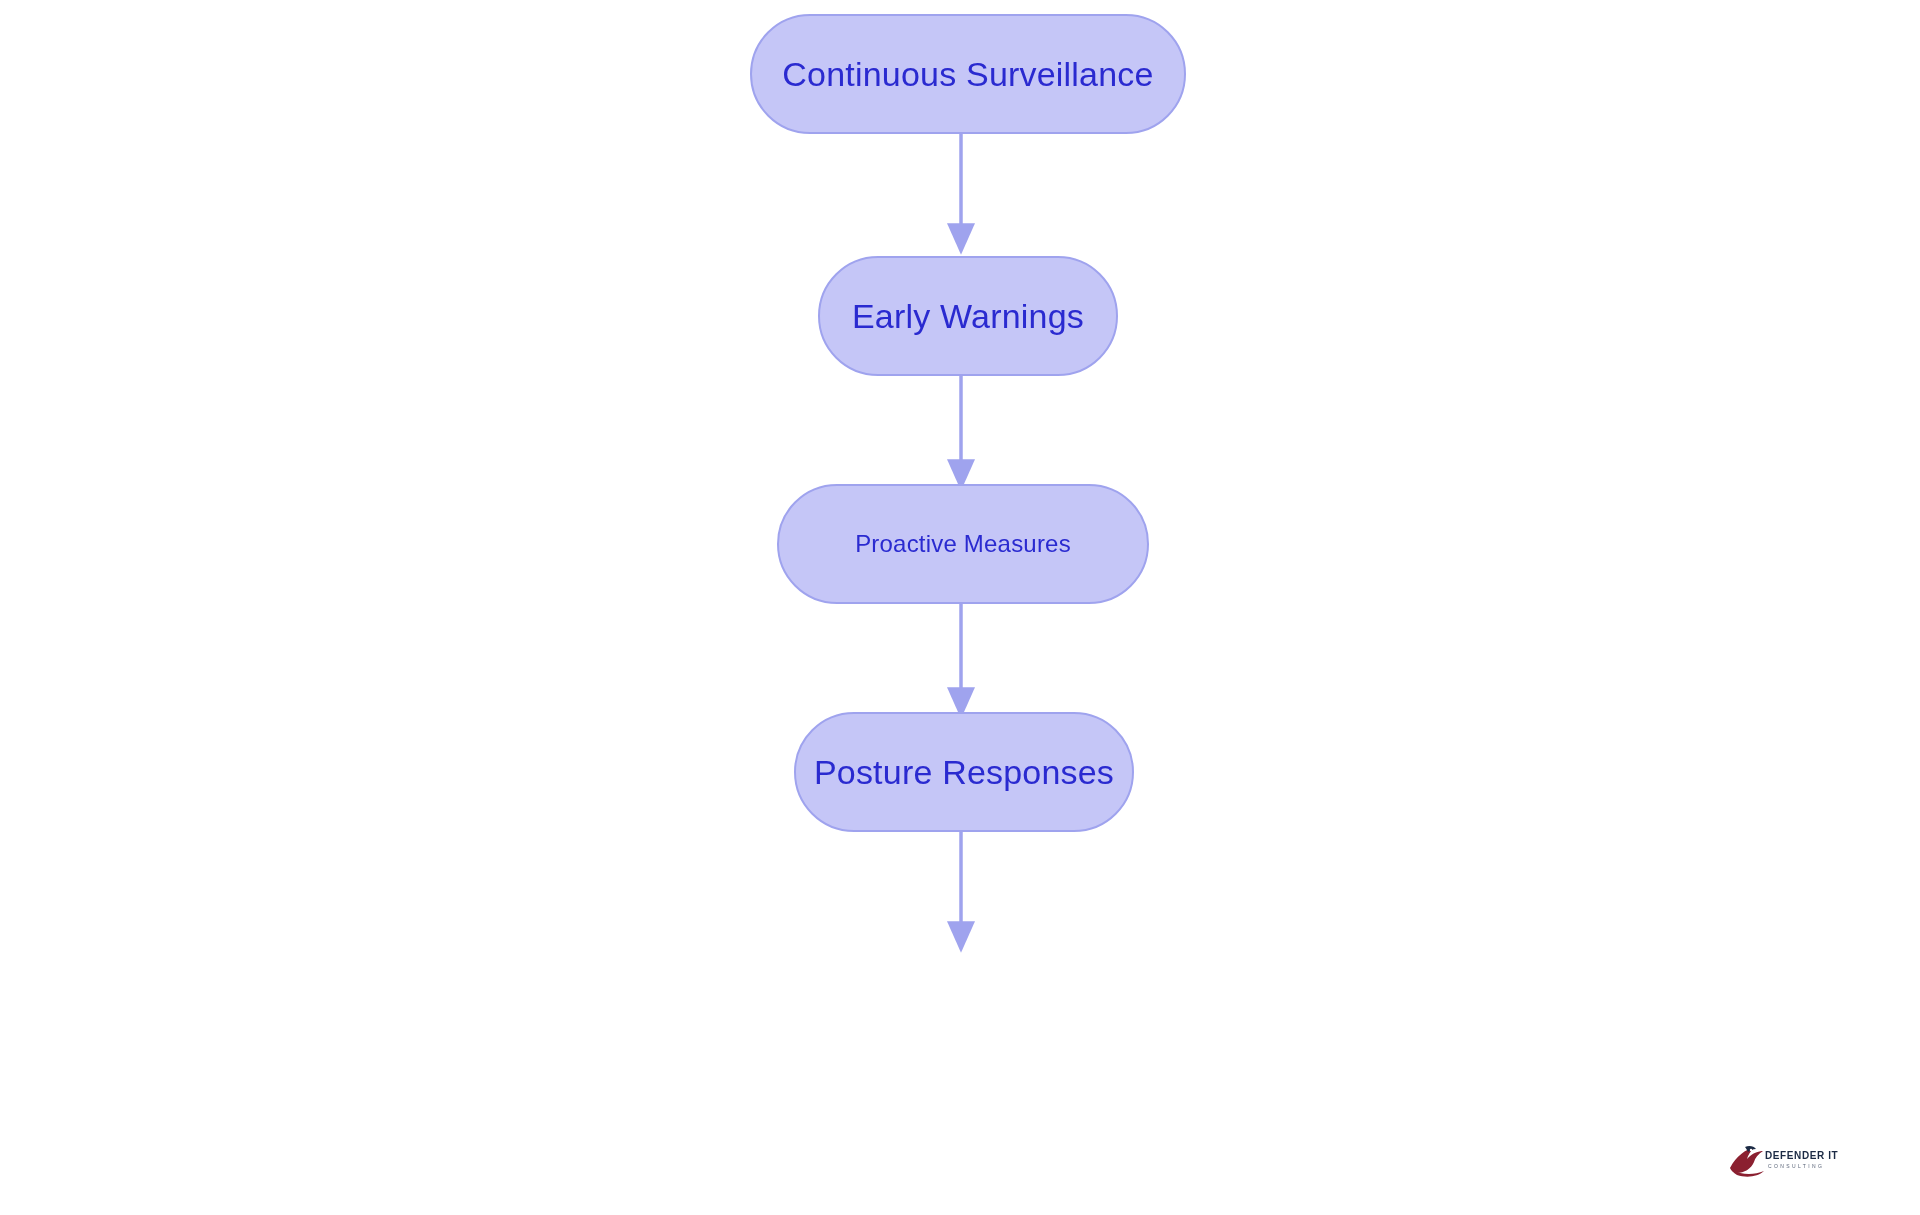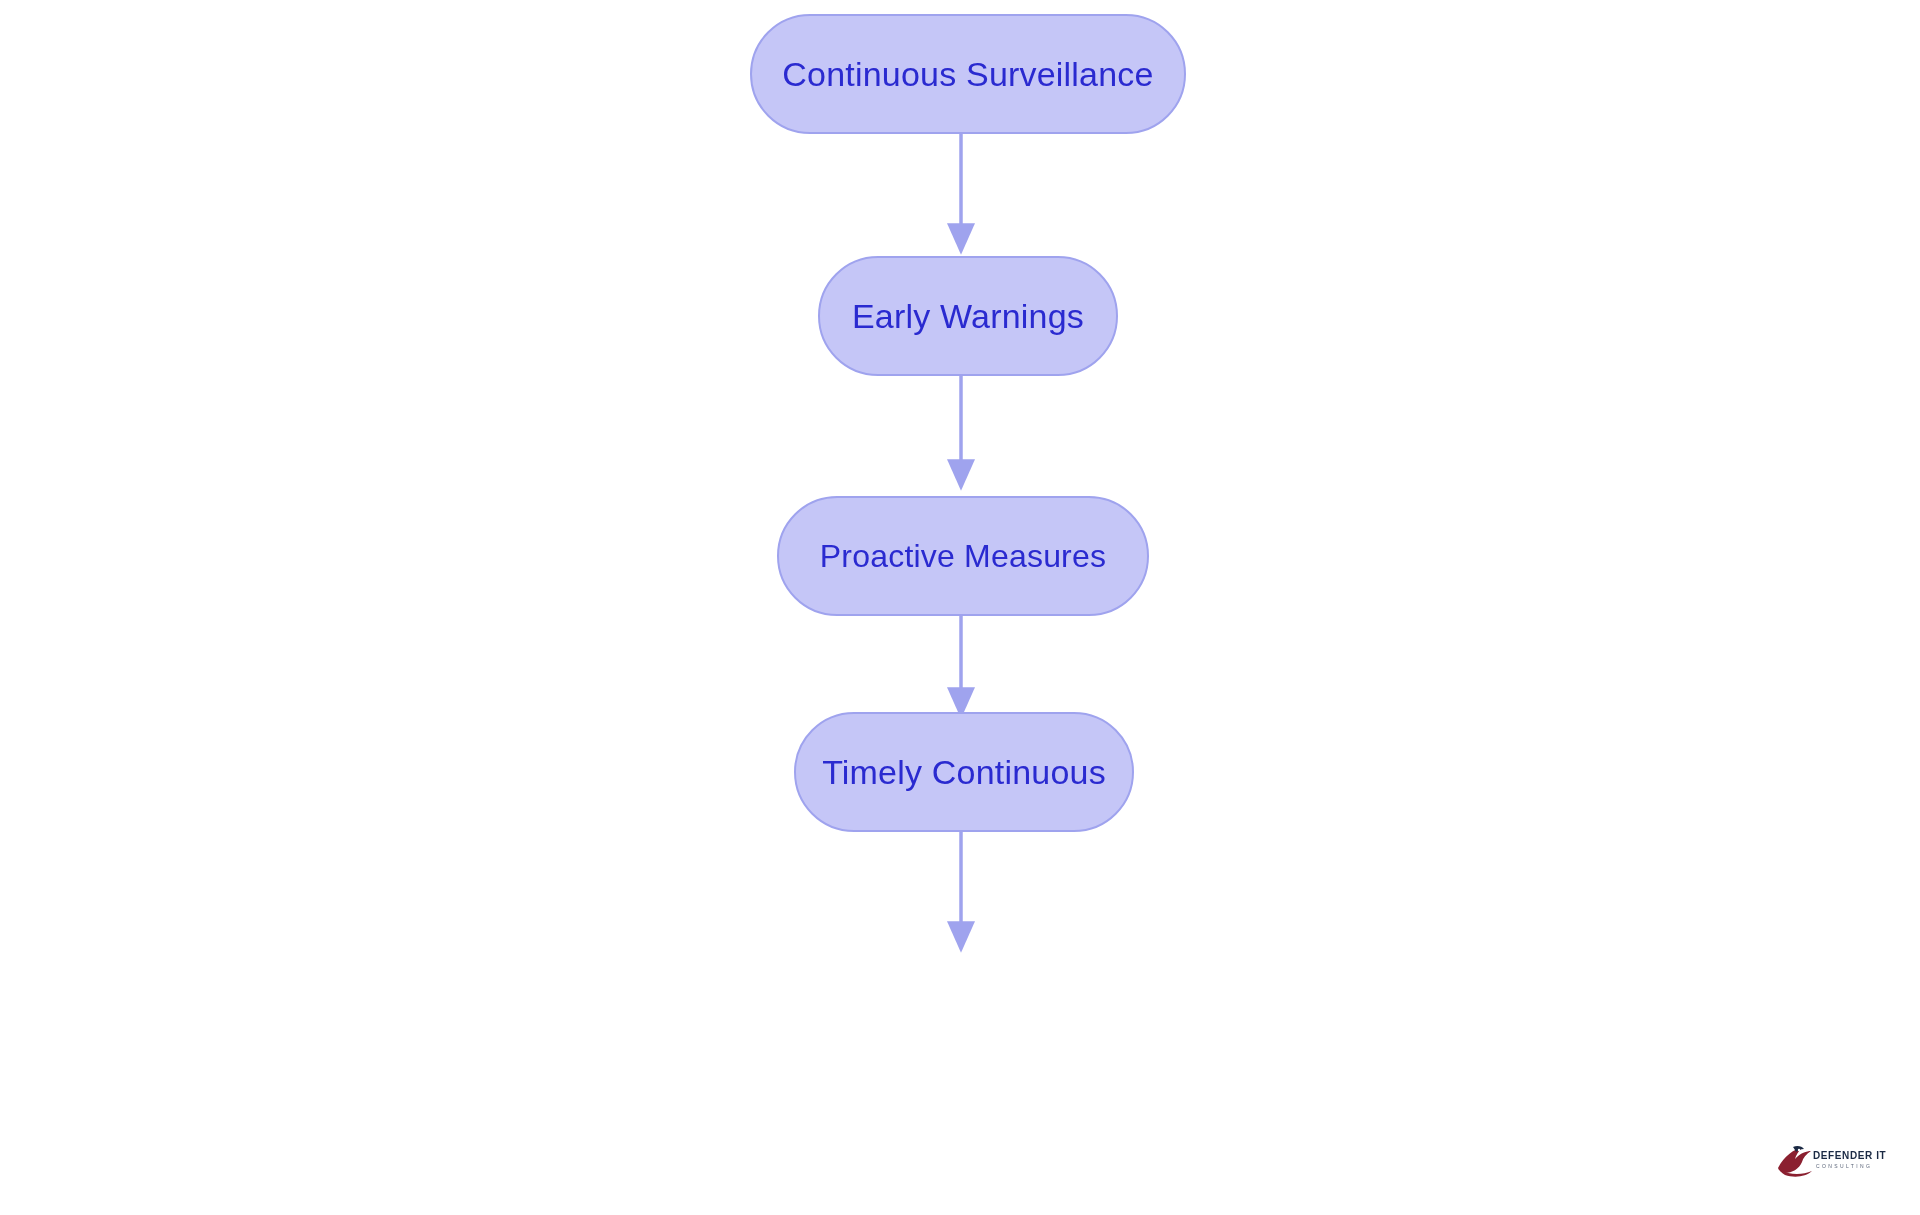--- a/index.html
+++ b/index.html
@@ -41,37 +41,37 @@
   }
 
   .node-label {
     display: block;
     line-height: 1;
   }
 
   
   #node-0 { left: 750px;  top: 14px;   width: 436px; height: 120px; font-size: 34px; }
   #node-1 { left: 818px;  top: 248px;  width: 300px; height: 120px; font-size: 34px; margin-top: 8px; }
-  #node-2 { left: 777px;  top: 496px;  width: 372px; height: 120px; font-size: 32px; }
+  #node-2 { left: 777px;  top: 484px;  width: 372px; height: 120px; font-size: 24px; }
   #node-3 { left: 794px;  top: 712px;  width: 340px; height: 120px; font-size: 34px; }
   #node-4 { left: 700px;  top: 946px;  width: 531px; height: 126px; font-size: 34px; }
 
   .connector {
     position: absolute;
     left: 0;
     top: 0;
     width: 1920px;
     height: 1215px;
     pointer-events: none;
   }
 
   
   #watermark {
     position: absolute;
-    left: 1776px;
+    left: 1728px;
     top: 1142px;
     width: 130px;
     height: 46px;
   }
   #watermark svg { display: block; }
 </style>
 </head>
 <body>
 
 <div id="flow-canvas">
@@ -98,21 +98,21 @@
 
   <div class="node" id="node-1">
     <span class="node-label">Early Warnings</span>
   </div>
 
   <div class="node" id="node-2">
     <span class="node-label">Proactive Measures</span>
   </div>
 
   <div class="node" id="node-3">
-    <span class="node-label">Timely Continuous</span>
+    <span class="node-label">Posture Responses</span>
   </div>
 
 
   <div id="watermark">
     <svg viewBox="0 0 130 46" width="130" height="46" xmlns="http://www.w3.org/2000/svg">
       <g>
         <path d="M2,26 C8,14 18,7 26,6 C22,10 20,13 19,17 C24,11 31,9 35,9 C30,12 27,16 26,20 C23,27 16,31 9,31 C6,31 3,29 2,26 Z" fill="#8b2030"></path>
         <path d="M17,5 C21,3 26,4 28,7 C25,7 22,8 20,10 C19,8 18,6 17,5 Z" fill="#1b2a44"></path>
         <path d="M4,28 C14,33 26,33 36,29 C30,35 18,36 9,33 C7,32 5,30 4,28 Z" fill="#8b2030"></path>
         <circle cx="23" cy="8" r="1.2" fill="#ffffff"></circle>

